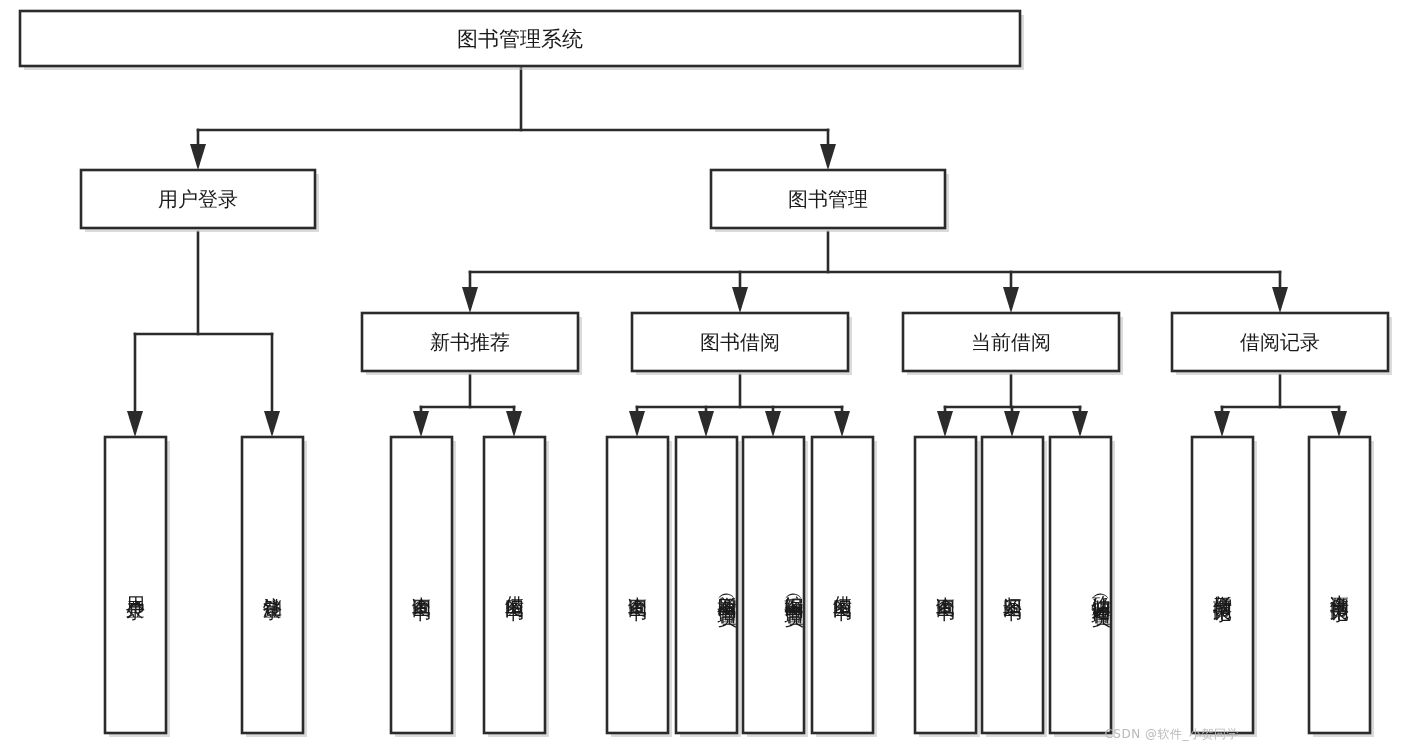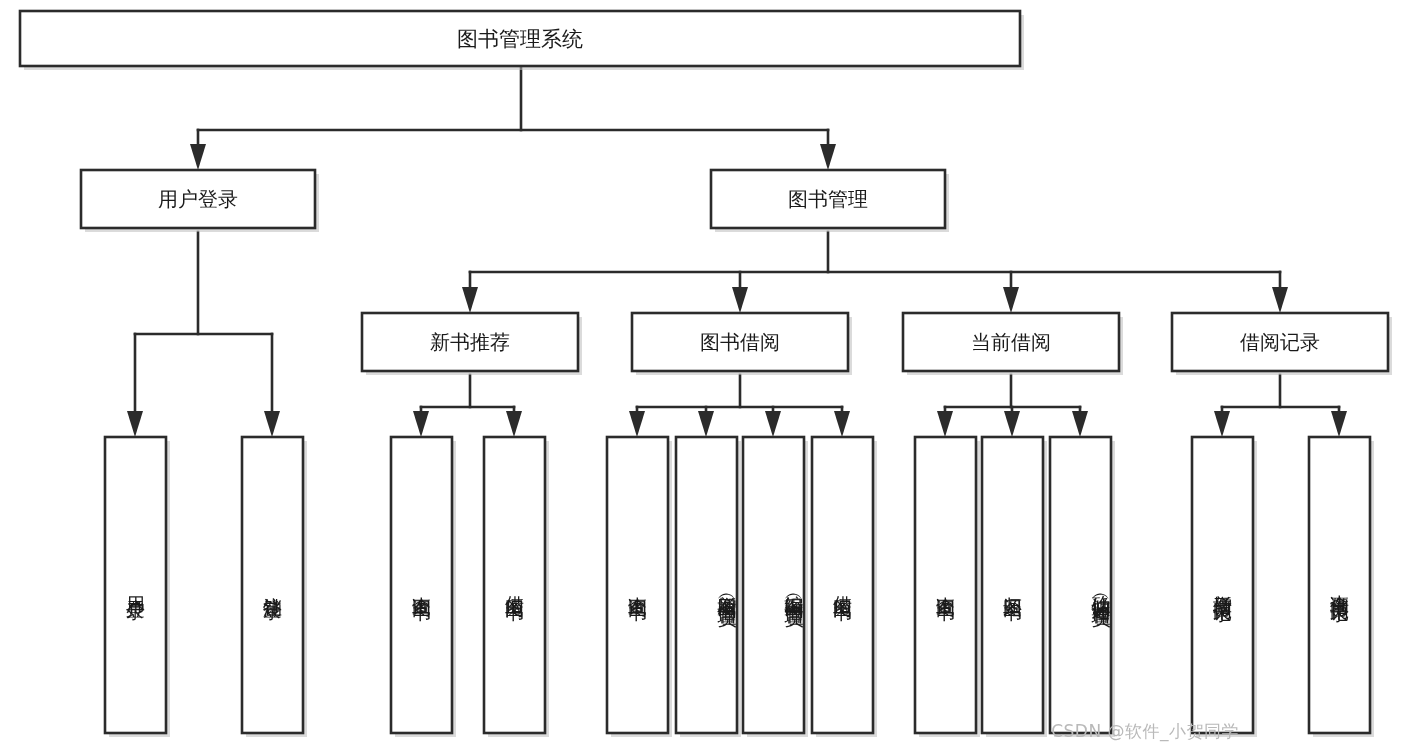--- a/index.html
+++ b/index.html
@@ -74,21 +74,21 @@
     white-space: nowrap;
     text-align: center;
     pointer-events: none;
     user-select: none;
   }
   .watermark {
     position: absolute;
     right: 8px;
     bottom: 4px;
     font-family: "DejaVu Sans", "Liberation Sans", sans-serif;
-    font-size: 17px;
+    font-size: 12px;
     color: #b9b9b9;
     letter-spacing: 0.5px;
     white-space: nowrap;
   }
 </style>
 </head>
 <body>
 
 <div id="diagram-root">
 

